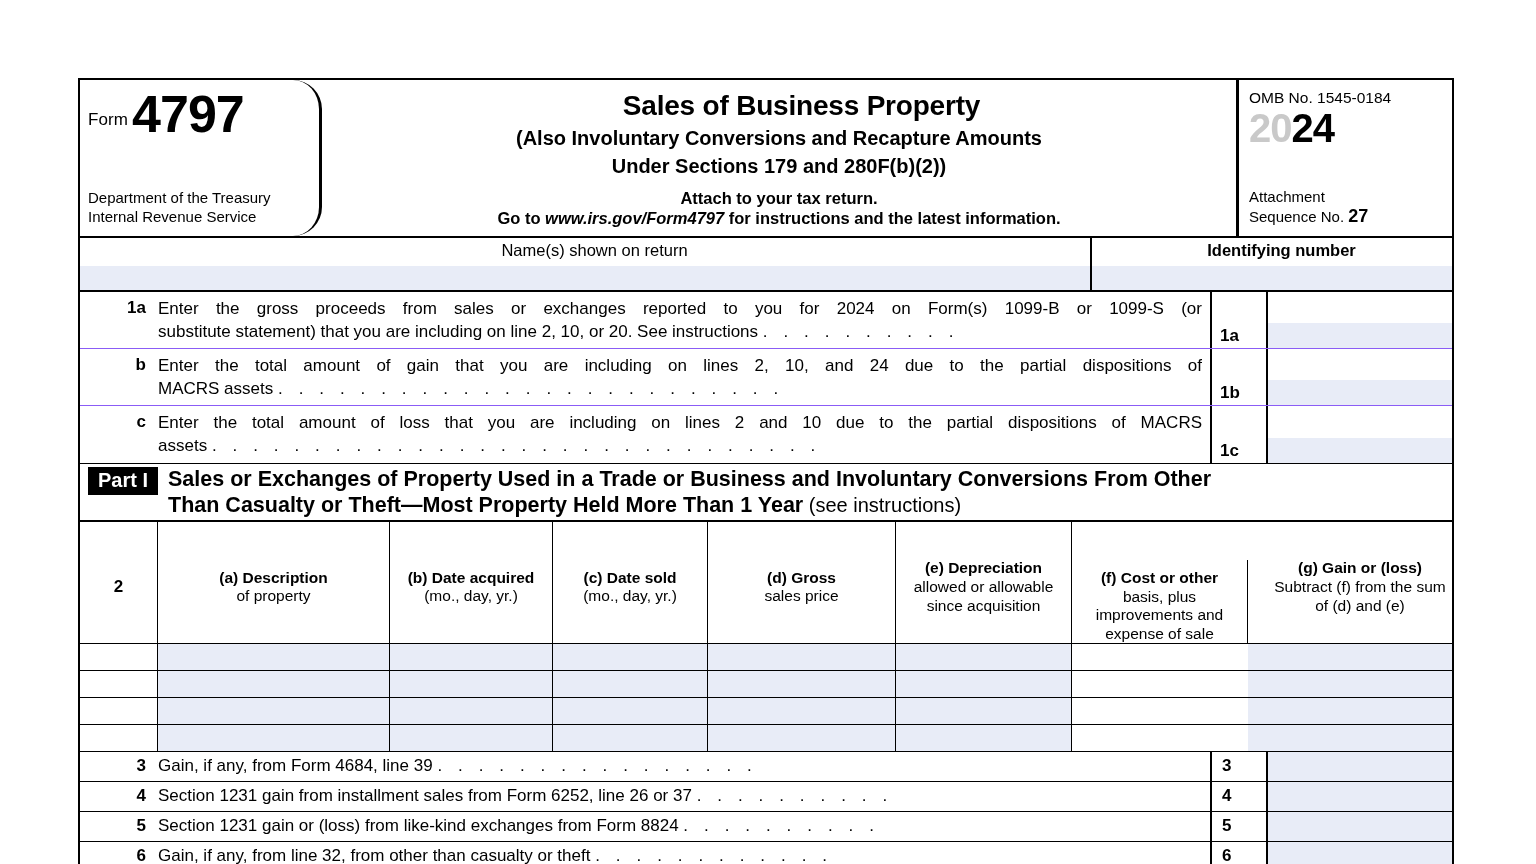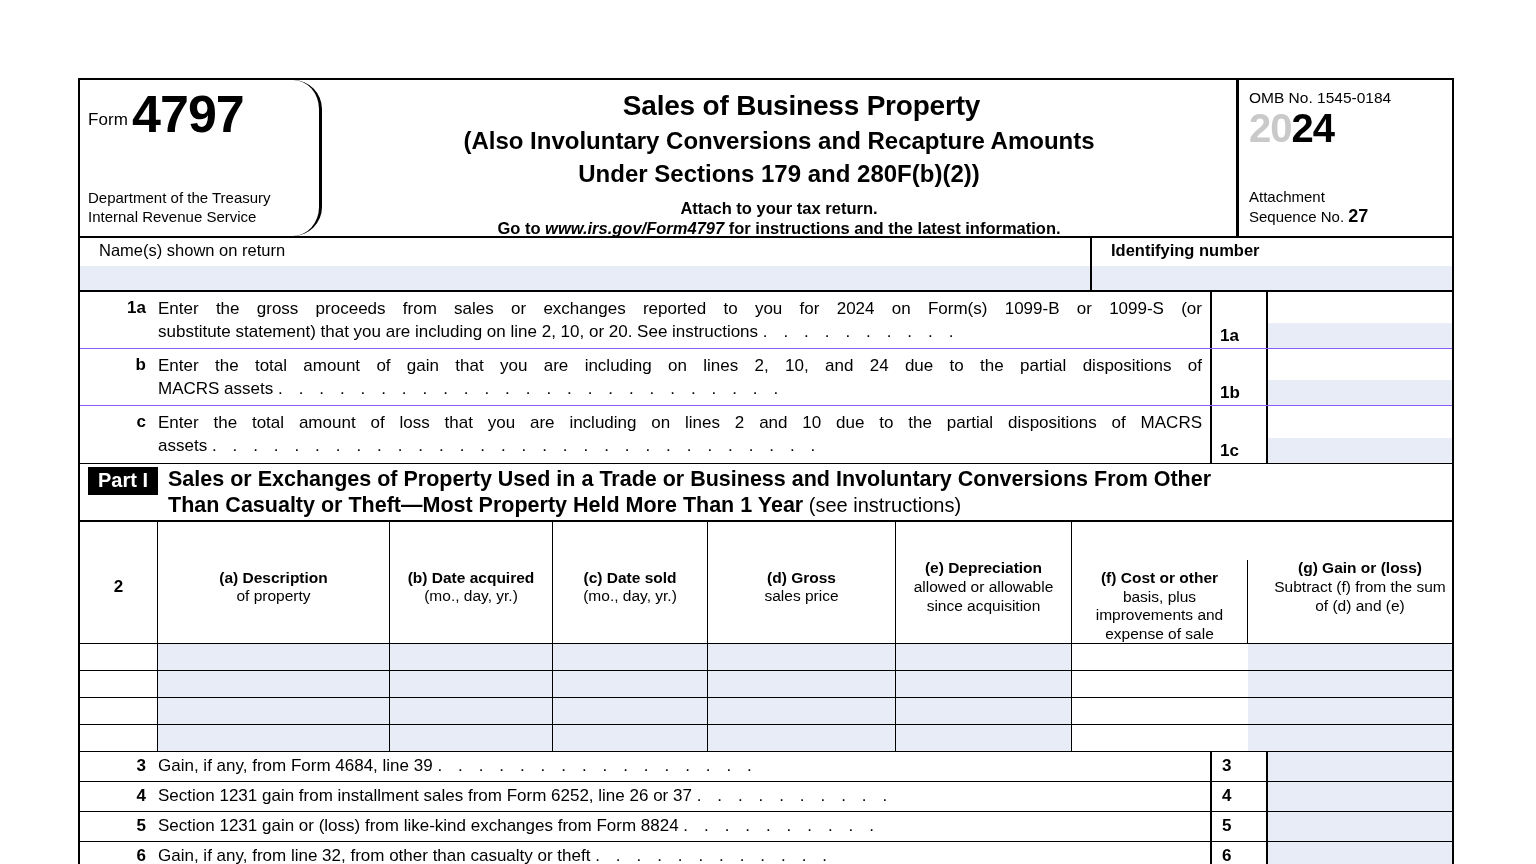--- a/index.html
+++ b/index.html
@@ -67,21 +67,21 @@
     padding-top: 10px;
     box-sizing: border-box;
   }
   .title-main {
     font-size: 28px;
     font-weight: bold;
     letter-spacing: -.2px;
     padding-left: 45px;
   }
   .title-sub {
-    font-size: 24px;
+    font-size: 20px;
     font-weight: bold;
     line-height: 1.22;
     margin-top: 4px;
   }
   .attach-line {
     font-size: 16.5px;
     font-weight: bold;
     margin-top: 10px;
   }
   .goto-line {
@@ -128,20 +128,21 @@
     display: flex;
     border: 2px solid #000;
     border-bottom: none;
     height: 54px;
     box-sizing: border-box;
   }
   .namerow .cell {
     box-sizing: border-box;
     padding: 3px 0 0 19px;
     position: relative;
+    text-align: center;
   }
   .namerow .name-cell {
     flex: 1;
     border-right: 2px solid #000;
   }
   .namerow .id-cell {
     width: 360px;
   }
   .lbl {
     font-size: 16.5px;

